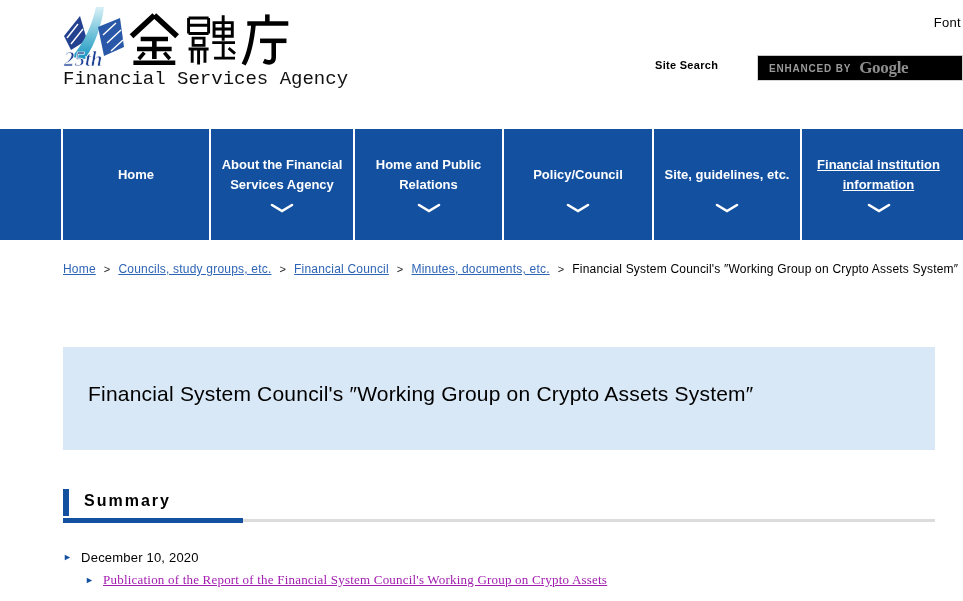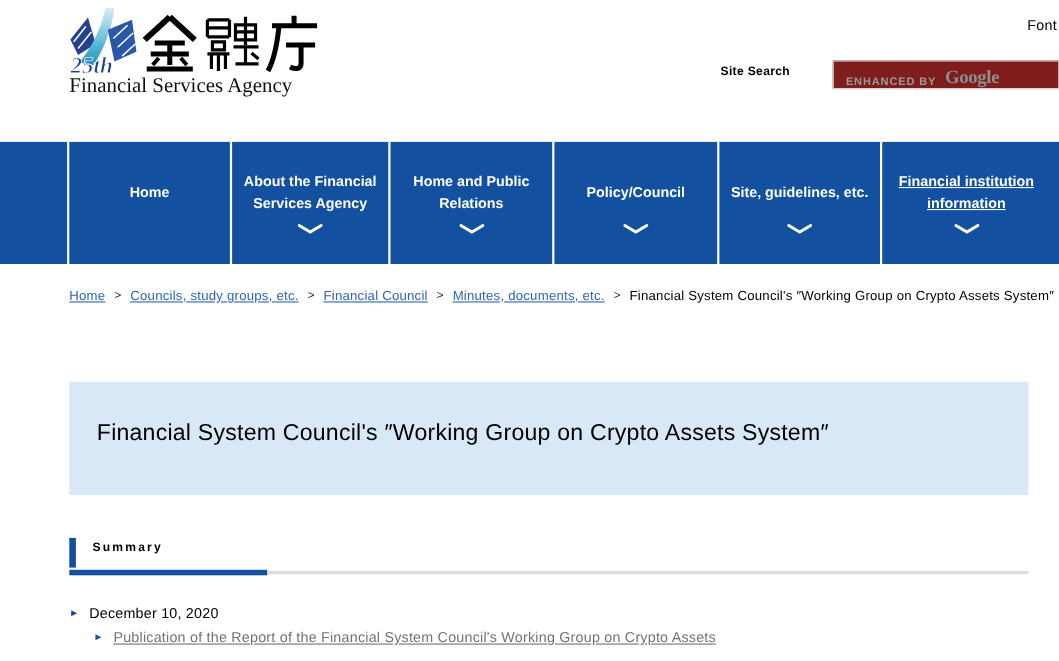--- a/index.html
+++ b/index.html
@@ -6,24 +6,24 @@
   html,body { width:963px; height:601px; background:#fff; overflow:hidden;
     font-family:"Liberation Sans","DejaVu Sans",sans-serif; color:#000; }
   .page { position:relative; width:963px; height:601px; }
 
   
   .font-label { position:absolute; top:5px; right:2px; font-size:13px; color:#000; letter-spacing:.3px;margin-top:10px; }
   .logo { position:absolute; left:63px; top:7px; width:240px; height:80px; cursor:pointer; }
   .logo-mark { position:absolute; left:0; top:0; width:62px; height:66px; }
   .logo-kanji { position:absolute; left:64px; top:3px; width:168px; height:60px; display:flex; gap:2px; }
   .logo-sub { position:absolute; left:0; top:61px; width:240px;
-    font-family:Liberation Serif, serif; font-size:19px; color:#111; white-space:nowrap; }
+    font-family:Liberation Mono, monospace; font-size:19px; color:#111; white-space:nowrap; }
   .site-search-label { position:absolute; left:655px; top:59px; font-size:11px; letter-spacing:.3px;font-weight:bold; }
-  .search-box { position:absolute; left:757px; top:55px; width:206px; height:26px; background:#7f1d1d;
-    border:1px solid #d5d5d5; border-top-color:#c7c7c7; display:flex; align-items:flex-end; gap:8px;
+  .search-box { position:absolute; left:757px; top:55px; width:206px; height:26px; background:#000000;
+    border:1px solid #d5d5d5; border-top-color:#c7c7c7; display:flex; align-items:center; gap:8px;
     padding-left:11px; cursor:text; overflow:hidden; }
   .enhanced { font-size:10px; letter-spacing:.8px; color:#9a9a9a; font-weight:bold; }
   .google { font-size:17px; color:#8e8e8e; letter-spacing:-.3px; font-weight:bold;font-family:Liberation Serif, serif; }
 
   
   .nav { position:absolute; left:0; top:129px; width:963px; height:111px; background:#1450a0; display:flex; }
   .nav-spacer { width:63px; border-right:2px solid #fff; }
   .nav-item { display:flex; flex-direction:column; align-items:center; justify-content:center;
     border-right:2px solid #fff; color:#fff; cursor:pointer; padding:0 4px; }
   .nav-item:last-child { border-right:none;text-decoration:underline; }
@@ -38,30 +38,30 @@
     font-size:12px; letter-spacing:.2px; white-space:nowrap; }
   .crumb-link { color:#2e64b5; text-decoration:underline; cursor:pointer; }
   .crumb-sep { color:#222; margin:0 8px; font-size:11px; }
   .crumb-current { color:#000; }
 
   
   .title-band { position:absolute; left:63px; top:347px; width:872px; height:103px; background:#d9e8f6; }
   .page-title { position:absolute; left:25px; top:35px; font-size:21px; letter-spacing:.2px; color:#000; white-space:nowrap; }
 
   .summary-bar { position:absolute; left:63px; top:489px; width:6px; height:27px; background:#1450a0; }
-  .summary-heading { position:absolute; left:84px; top:492px; font-size:11px; font-weight:bold; letter-spacing:2px; }
+  .summary-heading { position:absolute; left:84px; top:492px; font-size:16px; font-weight:bold; letter-spacing:2px; }
   .rule { position:absolute; left:63px; top:518px; width:872px; height:5px; display:flex; }
   .rule-blue { width:180px; height:5px; background:#1450a0; }
   .rule-gray { flex:1; height:3px; margin-top:1px; background:#dcdcdc; }
 
   .list-item { position:absolute; display:flex; align-items:center; gap:9px; font-size:13px; letter-spacing:.2px; }
   .li-date { left:63px; top:550px; }
   .li-link { left:85px; top:572px; }
   .tri { color:#1450a0; font-size:9px; line-height:1; }
-  .report-link { color:#737373; text-decoration:underline; cursor:pointer; }
+  .report-link { color:#a21caf; text-decoration:underline; cursor:pointer;font-family:Liberation Serif, serif; }
 </style>
 </head>
 <body>
 
 <div class="page">
 
   <div class="font-label">Font</div>
 
   <div class="logo" aria-label="金融庁">
     <svg class="logo-mark" viewBox="0 0 62 66" xmlns="http://www.w3.org/2000/svg">

